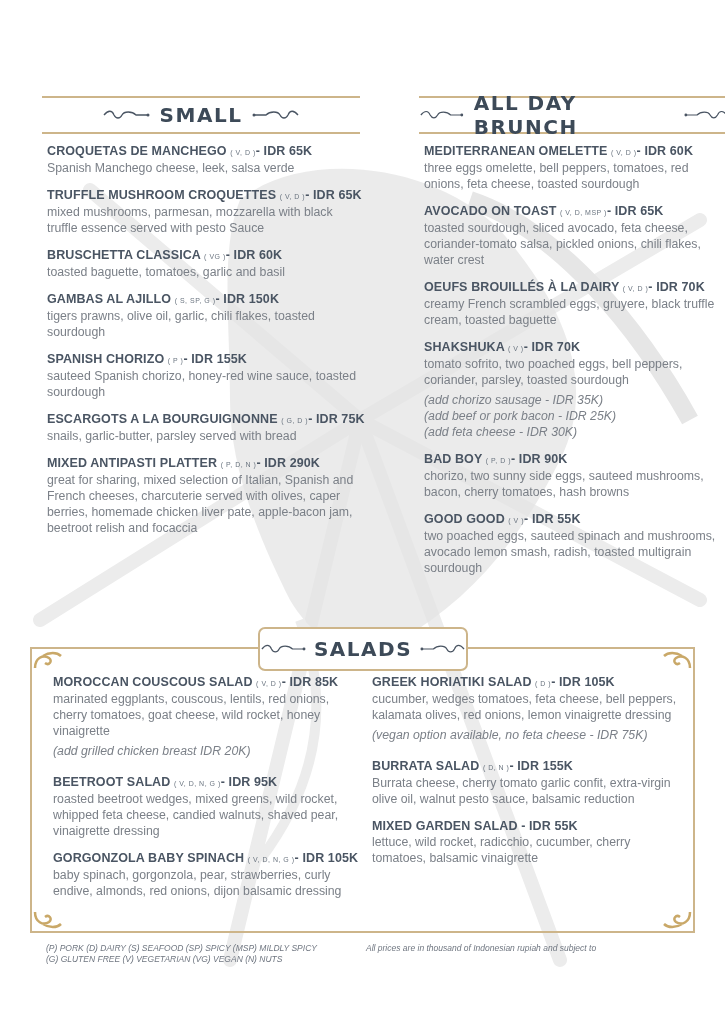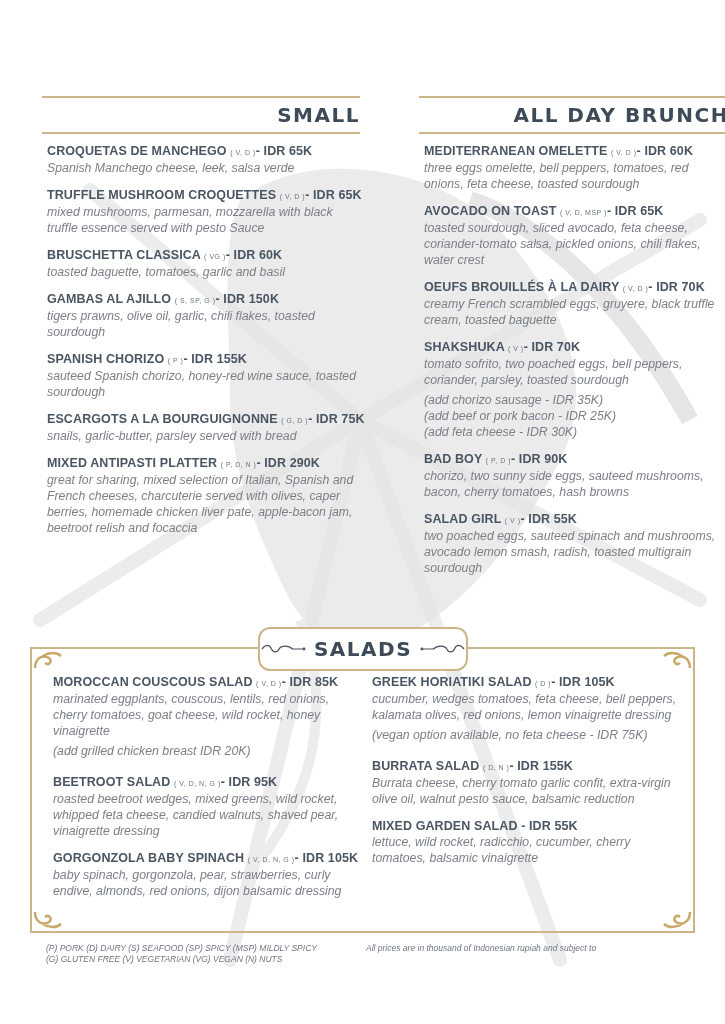--- a/index.html
+++ b/index.html
@@ -3,36 +3,36 @@
 <meta charset="utf-8">
 <style>
   * { box-sizing: border-box; margin: 0; padding: 0; }
   html, body { width: 725px; height: 1024px; background: #ffffff; overflow: hidden; }
   body { position: relative; font-family: "Liberation Sans", sans-serif; color: #3b4550; }
 
   .watermark { position: absolute; left: 0; top: 0; width: 725px; height: 1024px; z-index: 0; }
 
   .section { position: absolute; z-index: 1; }
 
-  .sec-header { position: relative; height: 38px; border-top: 2px solid #cdb58a; border-bottom: 2px solid #cdb58a; display: flex; align-items: flex-end; justify-content: center; gap: 10px; flex-direction: column; }
+  .sec-header { position: relative; height: 38px; border-top: 2px solid #cdb58a; border-bottom: 2px solid #cdb58a; display: flex; align-items: center; justify-content: center; gap: 10px; }
   .sec-title { font-family: "DejaVu Sans", sans-serif; font-weight: bold; font-size: 20px; letter-spacing: 1.5px; color: #3d4a58; }
   .scroll { width: 48px; height: 14px; display: inline-block; }
 
   .item { margin-top: 12px; }
   .item-name { font-family: "Liberation Sans", sans-serif; font-weight: bold; font-size: 12.5px; color: #4a5563; letter-spacing: 0.1px; line-height: 15px; white-space: nowrap; }
   .item-tags { font-size: 7px; font-weight: normal; color: #6b7580; letter-spacing: 0.5px; }
   .item-price { font-weight: bold; }
-  .item-desc { font-style: italic; font-size: 12.3px; color: #7b8088; line-height: 16px; }
+  .item-desc { font-size: 12.3px; color: #7b8088; line-height: 16px; }
   .item-note { font-style: italic; font-size: 12.3px; color: #7b8088; line-height: 16px; margin-top: 4px; }
 
   #small { left: 42px; top: 96px; width: 318px; }
   #brunch { left: 373px; top: 96px; width: 310px; margin-left: 46px; }
 
   #salads-box { position: absolute; left: 30px; top: 647px; width: 665px; height: 286px; border: 2px solid #cdb58a; z-index: 1; }
-  #salads-tab { position: absolute; left: 258px; top: 627px; width: 210px; height: 44px; background: #fff; border: 2px solid #cdb58a; border-radius: 12px; z-index: 2; display: flex; align-items: center; justify-content: center; gap: 8px; }
+  #salads-tab { position: absolute; left: 258px; top: 627px; width: 210px; height: 44px; background: #fff; border: 2px solid #cdb58a; border-radius: 7px; z-index: 2; display: flex; align-items: center; justify-content: center; gap: 8px; }
   #salads-left { position: absolute; left: 53px; top: 667px; width: 300px; z-index: 2; }
   #salads-right { position: absolute; left: 372px; top: 667px; width: 310px; z-index: 2; }
   #salads-left .item:first-child, #salads-right .item:first-child { margin-top: 8px; }
 
   .corner { position: absolute; width: 30px; height: 22px; z-index: 2; }
 
   .footer { position: absolute; top: 943px; font-style: italic; font-size: 8.5px; color: #6f7680; line-height: 11px; z-index: 2; }
   #footer-left { left: 46px; width: 300px; }
   #footer-right { left: 366px; width: 300px; }
 </style>
@@ -129,21 +129,21 @@
         <div>(add chorizo sausage - IDR 35K)</div>
         <div>(add beef or pork bacon - IDR 25K)</div>
         <div>(add feta cheese - IDR 30K)</div>
       </div>
     </div>
     <div class="item">
       <div class="item-name"><span>BAD BOY</span> <span class="item-tags">( P, D )</span><span class="item-price">- IDR 90K</span></div>
       <div class="item-desc">chorizo, two sunny side eggs, sauteed mushrooms, bacon, cherry tomatoes, hash browns</div>
     </div>
     <div class="item">
-      <div class="item-name"><span>SALAD GIRL</span> <span class="item-tags">( V )</span><span class="item-price">- IDR 55K</span></div>
+      <div class="item-name"><span>GOOD GOOD</span> <span class="item-tags">( V )</span><span class="item-price">- IDR 55K</span></div>
       <div class="item-desc">two poached eggs, sauteed spinach and mushrooms, avocado lemon smash, radish, toasted multigrain sourdough</div>
     </div>
   </div>
 </div>
 
 <div id="salads-box"></div>
 <div id="salads-tab">
   <svg class="scroll" viewBox="0 0 48 14">
       <path d="M2 7 C6 2,10 2,12 7 C14 11,18 11,20 7 C22 3,30 3,34 7 L46 7" stroke="#4a5563" stroke-width="1.3" fill="none"></path>
       <circle cx="46" cy="7" r="1.5" fill="#4a5563"></circle>

